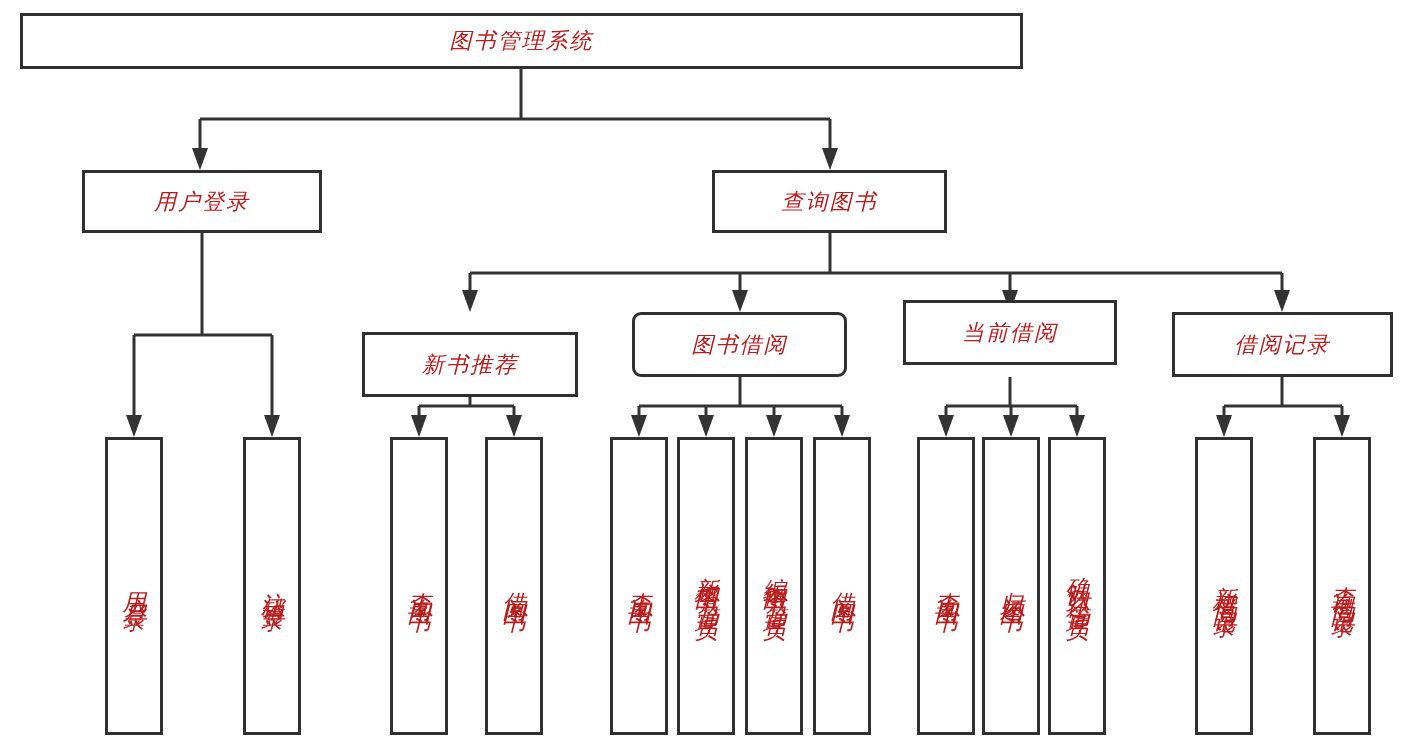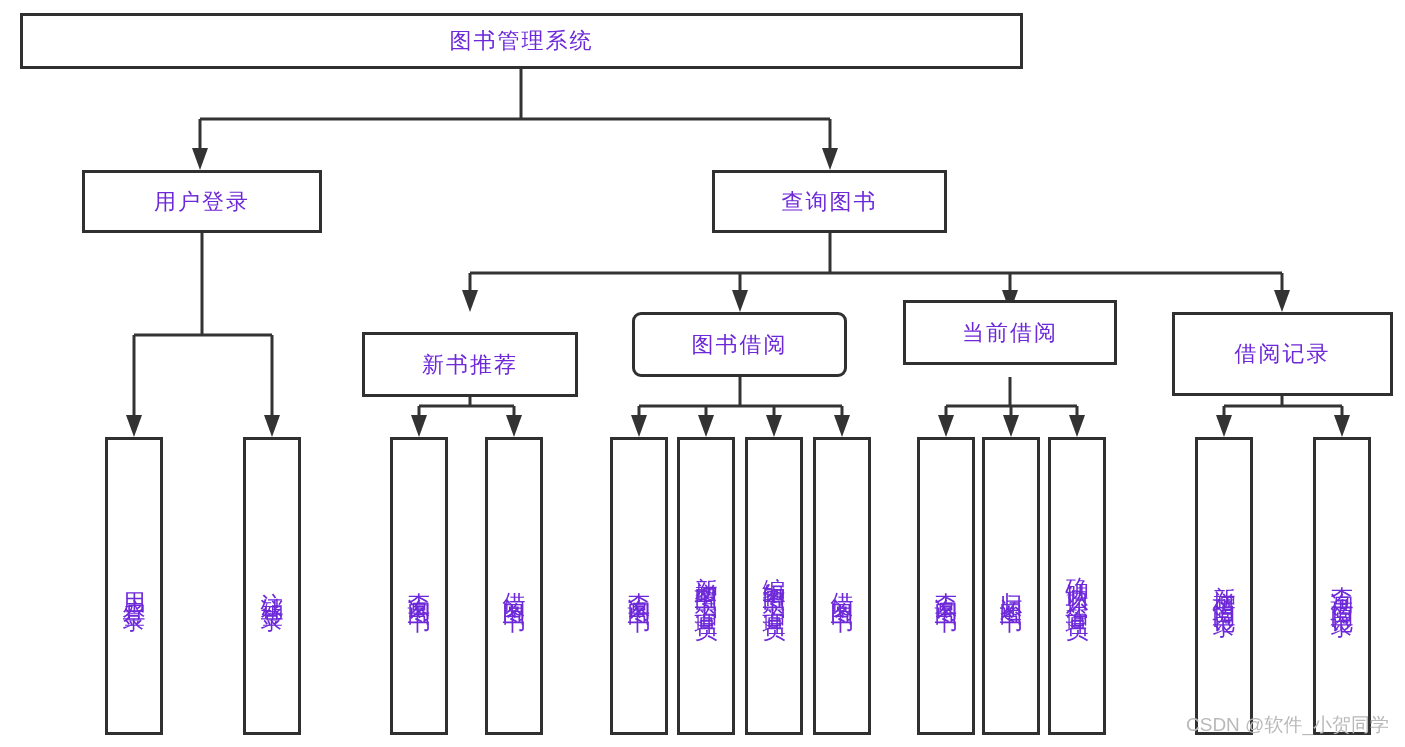--- a/index.html
+++ b/index.html
@@ -15,34 +15,35 @@
     position: absolute;
     left: 0; top: 0;
     width: 1405px; height: 747px;
     z-index: 1;
   }
   .node {
     position: absolute;
     box-sizing: border-box;
     background: #ffffff;
     border: 3px solid #303030;
-    color: #6d28d9;
+    color: #b91c1c;
     display: flex;
     align-items: center;
     justify-content: center;
     z-index: 2;
+    font-style: italic;
   }
   .hbox { font-size: 22px; letter-spacing: 2px; white-space: nowrap; }
   .root  { left: 20px;  top: 13px;  width: 1003px; height: 56px; }
   .l2a   { left: 82px;  top: 170px; width: 240px;  height: 63px; }
   .l2b   { left: 712px; top: 170px; width: 235px;  height: 63px; }
   .l3a   { left: 362px; top: 312px; width: 216px;  height: 65px; margin-top: 20px; }
   .l3b   { left: 632px; top: 312px; width: 215px;  height: 65px; border-radius: 9px; }
   .l3c   { left: 903px; top: 300px; width: 214px;  height: 65px; }
-  .l3d   { left: 1172px;top: 312px; width: 221px;  height: 84px; }
+  .l3d   { left: 1172px;top: 312px; width: 221px;  height: 65px; }
   .leaf {
     top: 437px;
     width: 58px;
     height: 298px;
     writing-mode: vertical-rl;
     text-orientation: mixed;
     font-size: 23px;
     letter-spacing: 6px;
     line-height: 1;
   }
@@ -157,15 +158,14 @@
   <div class="node leaf leaf-5">查询图书</div>
   <div class="node leaf leaf-6">新增图书（管理员）</div>
   <div class="node leaf leaf-7">编辑图书（管理员）</div>
   <div class="node leaf leaf-8">借阅图书</div>
   <div class="node leaf leaf-9">查询图书</div>
   <div class="node leaf leaf-10">归还图书</div>
   <div class="node leaf leaf-11">确认归还（管理员）</div>
   <div class="node leaf leaf-12">新增借阅记录</div>
   <div class="node leaf leaf-13">查询借阅记录</div>
 
-  <div class="watermark">CSDN @软件_小贺同学</div>
 
 </div>
 
 </body></html>

